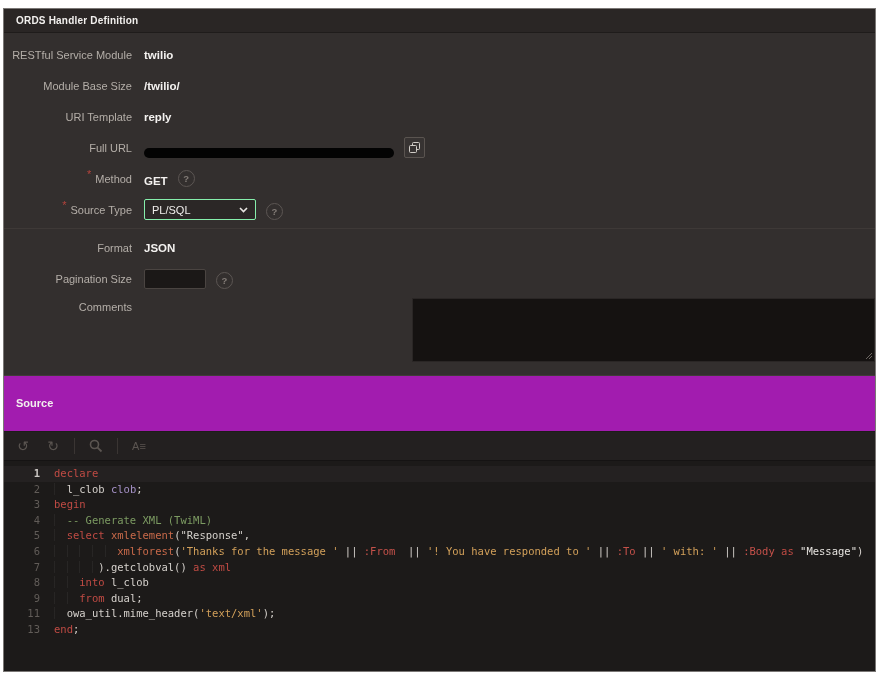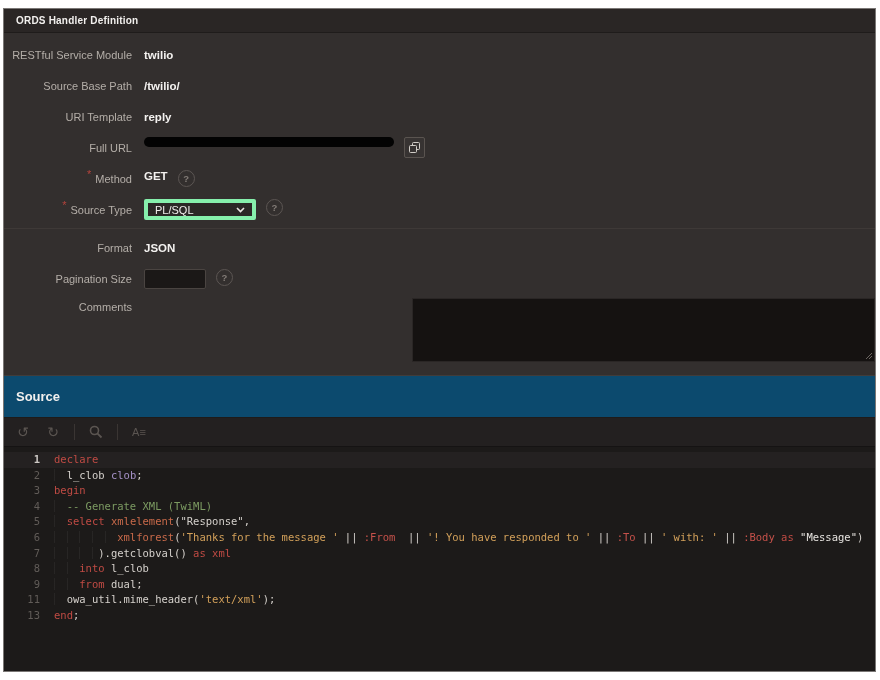--- a/index.html
+++ b/index.html
@@ -14,40 +14,40 @@
     flex:0 0 23px;line-height:23px;background:#2a2625;border-bottom:1px solid #1f1c1b;
     padding:0 12px;font-weight:bold;font-size:10px;color:#f2f0ee;letter-spacing:.2px;
   }
   
   .form-body{flex:0 0 342px;padding-top:6px;box-sizing:border-box;}
   .form-row{display:flex;align-items:center;height:31px;}
   .form-row.top{align-items:flex-start;height:auto;margin-top:4px;justify-content:space-between;}
   .form-row.top .lbl-cell{padding-top:3px;}
   .lbl-cell{width:128px;flex:0 0 128px;display:flex;justify-content:flex-end;color:#b4aea8;font-size:11px;}
   .req{color:var(--c-req,#b5433c);font-size:11px;position:relative;top:-5px;margin-right:4px;}
-  .ctl-cell{margin-left:12px;display:flex;align-items:flex-start;gap:10px;}
+  .ctl-cell{margin-left:12px;display:flex;align-items:flex-end;gap:10px;}
   .form-row.top .ctl-cell{align-items:flex-start;}
   .val{font-weight:bold;color:#f4f2f0;font-size:11.5px;}
   .redacted{width:250px;height:10px;background:#030303;border-radius:5px;}
   .copy-btn{width:21px;height:21px;background:#373332;border:1px solid #5a5450;border-radius:2px;
     display:flex;align-items:center;justify-content:center;padding:0;cursor:pointer;}
-  .sel{width:112px;height:21px;box-sizing:border-box;background:#2b2726;border:4px solid #86efac;border-radius:2px;
+  .sel{width:112px;height:21px;box-sizing:border-box;background:#2b2726;border:1px solid #86efac;border-radius:2px;
     display:flex;align-items:center;justify-content:space-between;padding:0 7px;color:#f0eeec;font-size:11px;cursor:pointer;}
   .txt-input{width:62px;height:20px;box-sizing:border-box;background:#1b1817;border:1px solid #4a4441;border-radius:2px;
     color:#e8e5e2;padding:0 5px;font:11px "Liberation Sans",sans-serif;}
   .help{width:15px;height:15px;flex:0 0 15px;border-radius:50%;border:1px solid #5c5653;color:#837c77;
     font-size:9.5px;font-weight:bold;display:flex;align-items:center;justify-content:center;cursor:default;}
   .ta-wrap{position:relative;display:inline-block;}
   .comments-ta{width:463px;height:64px;box-sizing:border-box;display:block;background:#151211;border:1px solid #2a2625;
     color:#ddd9d5;resize:none;outline:none;font:11px "Liberation Sans",sans-serif;}
   .resize-corner{position:absolute;right:2px;bottom:2px;pointer-events:none;}
   .section-divider{height:1px;background:#3e3937;border:0;margin:3px 0;}
   
-  .source-header{flex:0 0 25px;line-height:25px;background:#0c4a6e;border-top:1px solid #413c3a;border-bottom:1px solid #1e1b1a;
-    padding:8px 12px;font-weight:bold;font-size:13px;color:#f2f0ee;}
+  .source-header{flex:0 0 25px;line-height:25px;background:#a21caf;border-top:1px solid #413c3a;border-bottom:1px solid #1e1b1a;
+    padding:15px 12px;font-weight:bold;font-size:11px;color:#f2f0ee;}
   .toolbar{flex:0 0 28px;background:#232020;border-bottom:1px solid #151313;display:flex;align-items:center;padding:0 4px;}
   .tbtn{background:none;border:0;color:#5b5551;width:30px;height:24px;display:flex;align-items:center;
     justify-content:center;cursor:pointer;padding:0;font-family:"Liberation Sans",sans-serif;}
   .tbtn .glyph{font-size:14px;line-height:1;}
   .tbtn .glyph.small{font-size:11px;letter-spacing:0;}
   .tsep{width:1px;height:16px;background:#3a3533;margin:0 6px;}
   
   .code-area{flex:1;background:#1c1a19;padding-top:5px;font-family:"DejaVu Sans Mono",monospace;font-size:10.5px;overflow:hidden;}
   .code-line{display:flex;height:15.6px;line-height:15.6px;}
   .code-line.active{background:#242121;}
@@ -75,21 +75,21 @@
       <div class="form-row">
         <div class="lbl-cell">
           <span class="lbl">RESTful Service Module</span>
         </div>
         <div class="ctl-cell">
           <span class="val">twilio</span>
         </div>
       </div>
       <div class="form-row">
         <div class="lbl-cell">
-          <span class="lbl">Source Base Path</span>
+          <span class="lbl">Module Base Size</span>
         </div>
         <div class="ctl-cell">
           <span class="val">/twilio/</span>
         </div>
       </div>
       <div class="form-row">
         <div class="lbl-cell">
           <span class="lbl">URI Template</span>
         </div>
         <div class="ctl-cell">

